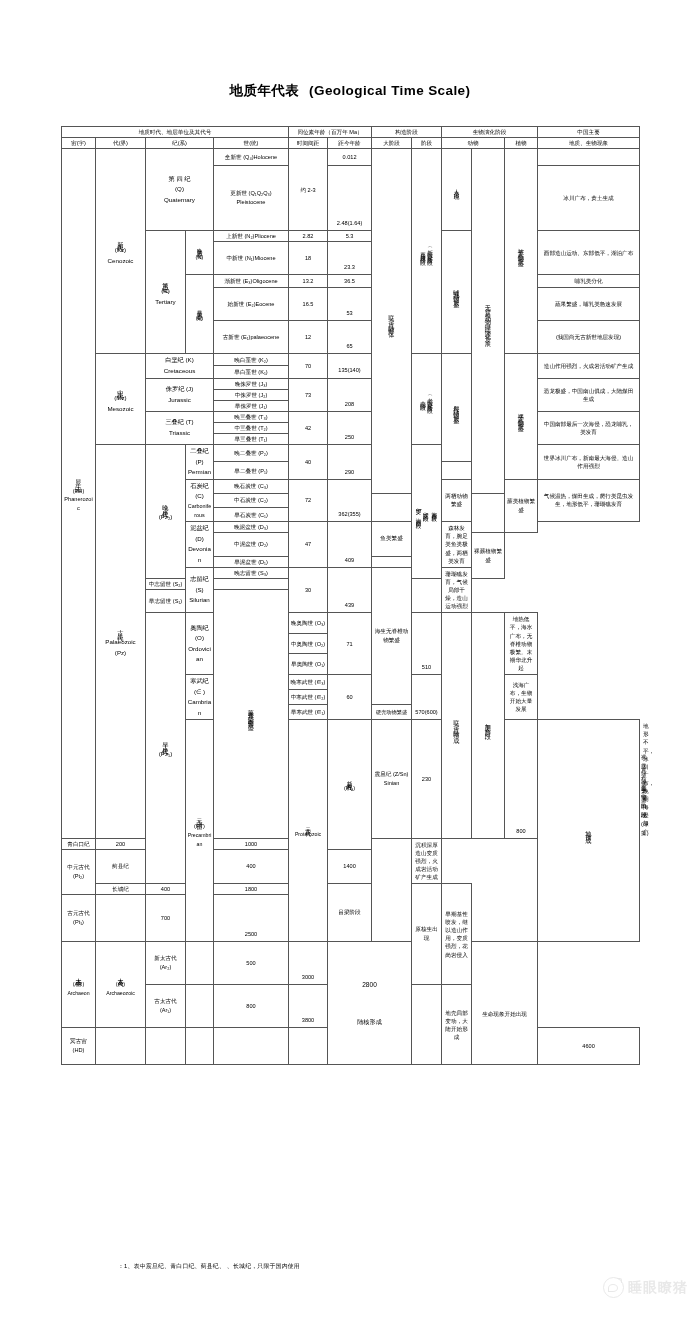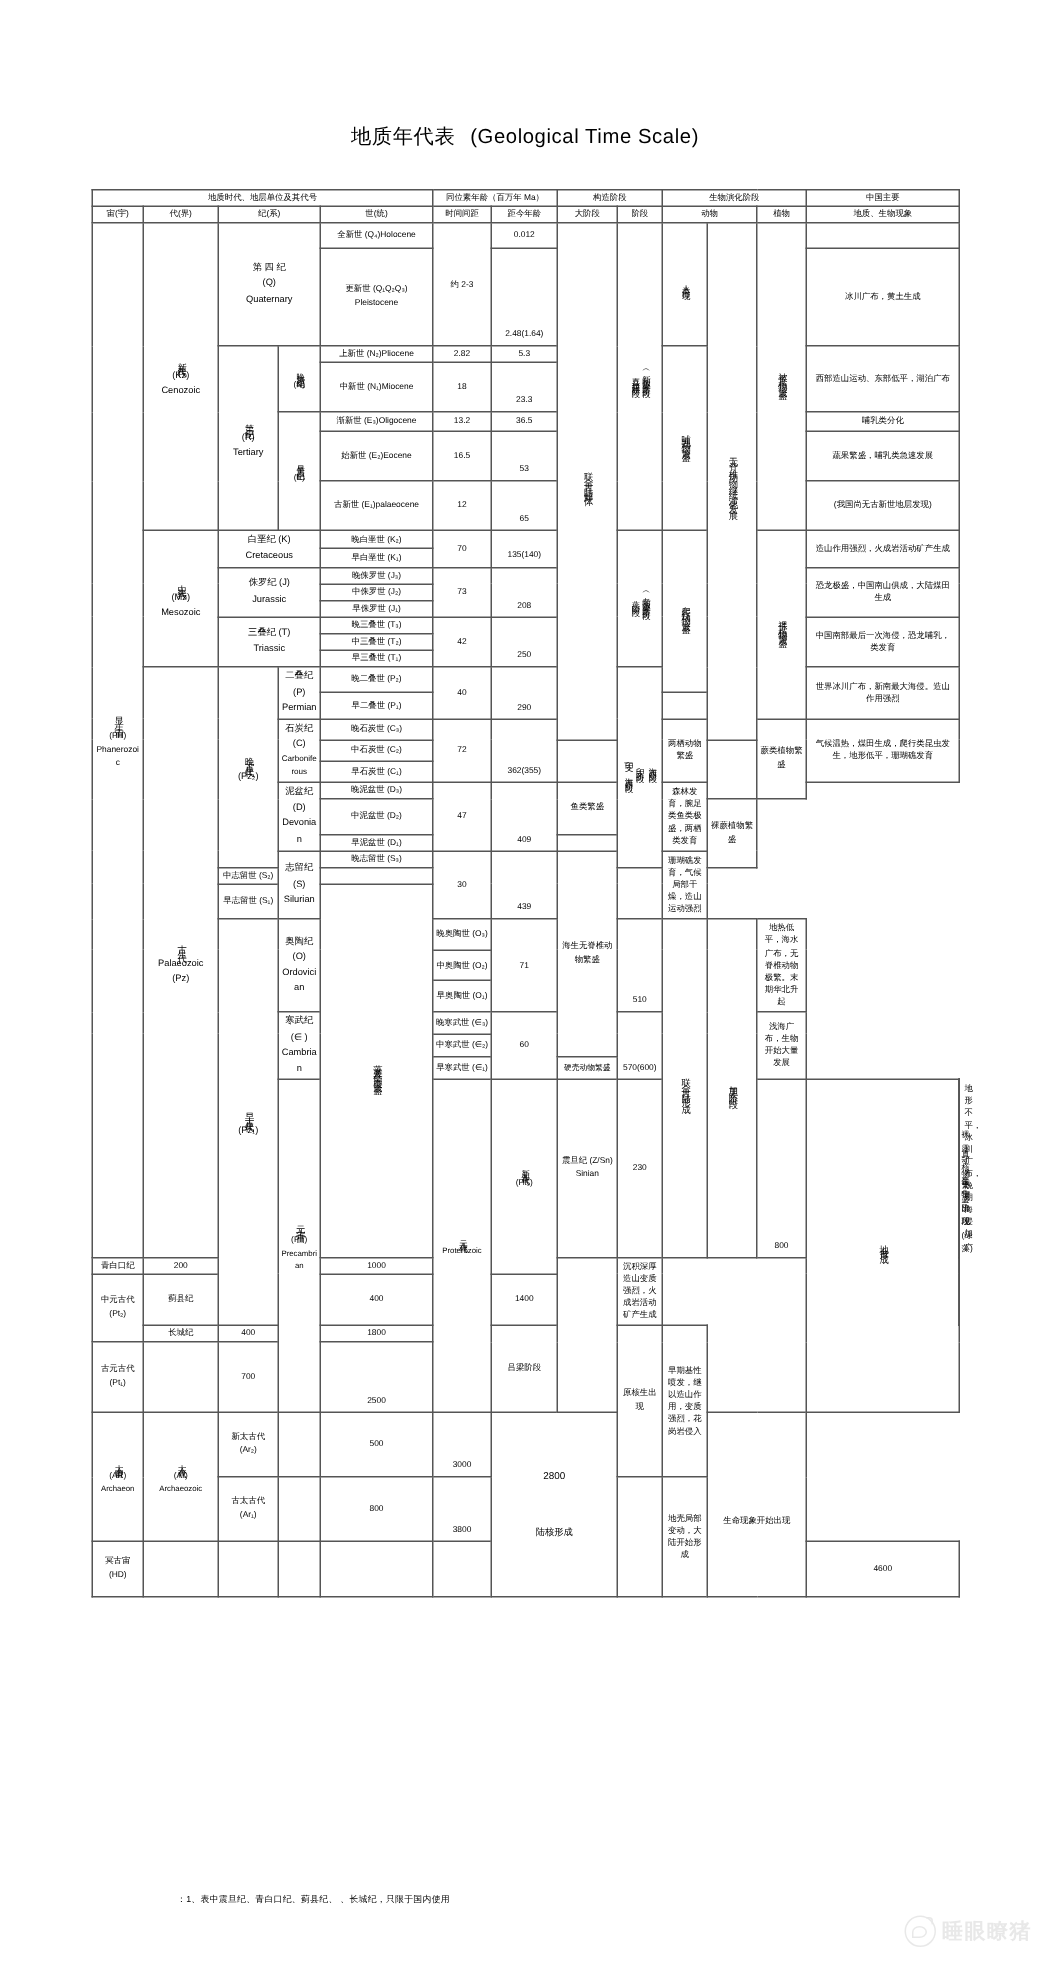--- a/index.html
+++ b/index.html
@@ -4,21 +4,21 @@
 <style>
   html,body{margin:0;padding:0;}
   body{
     width:700px;height:1317px;background:#fff;
     font-family:"Liberation Sans","DejaVu Sans",sans-serif;
     color:#000;overflow:hidden;position:relative;
   }
   .page{position:relative;width:700px;height:1317px;}
   .title{
     position:absolute;left:0;top:82px;width:700px;text-align:center;
-    font-size:13.5px;font-weight:normal;letter-spacing:0.4px;
+    font-size:13.5px;font-weight:bold;letter-spacing:0.4px;
   }
   .title .en{margin-left:10px;}
   table.gts{
     position:absolute;left:61px;top:126px;
     width:578px;border-collapse:collapse;table-layout:fixed;
   }
   table.gts td{
     border:1px solid #555;
     text-align:center;vertical-align:middle;
     font-size:5.6px;line-height:1.45;

